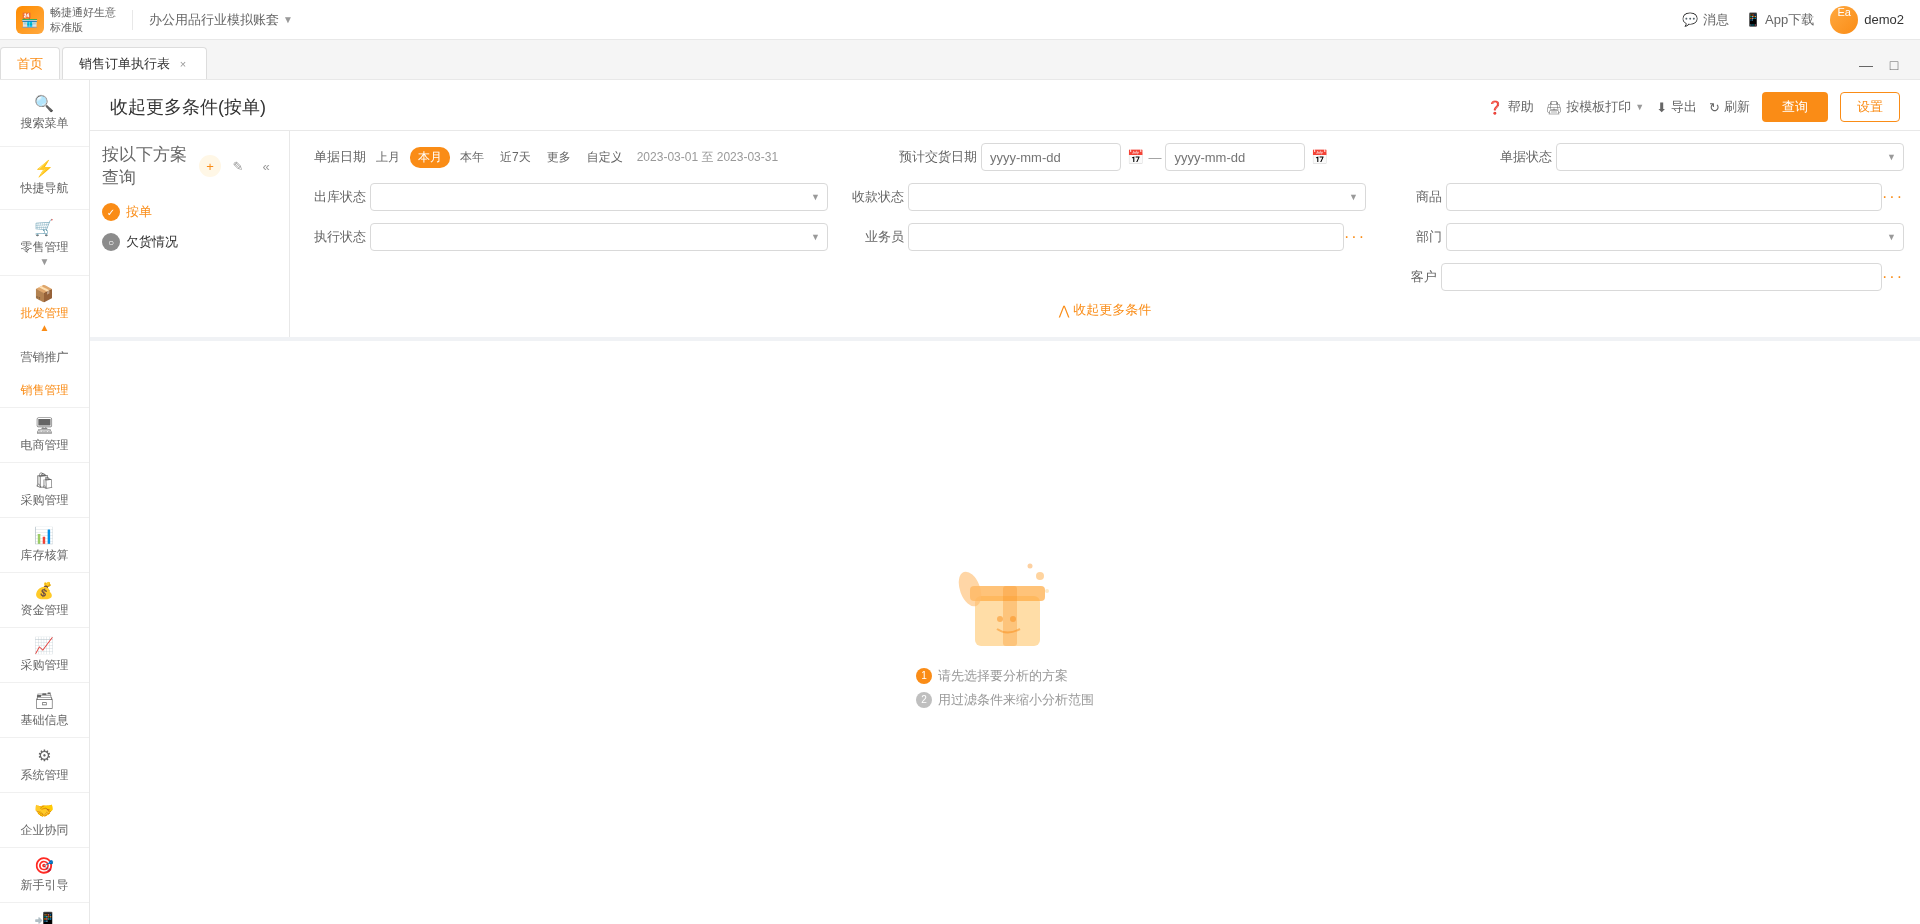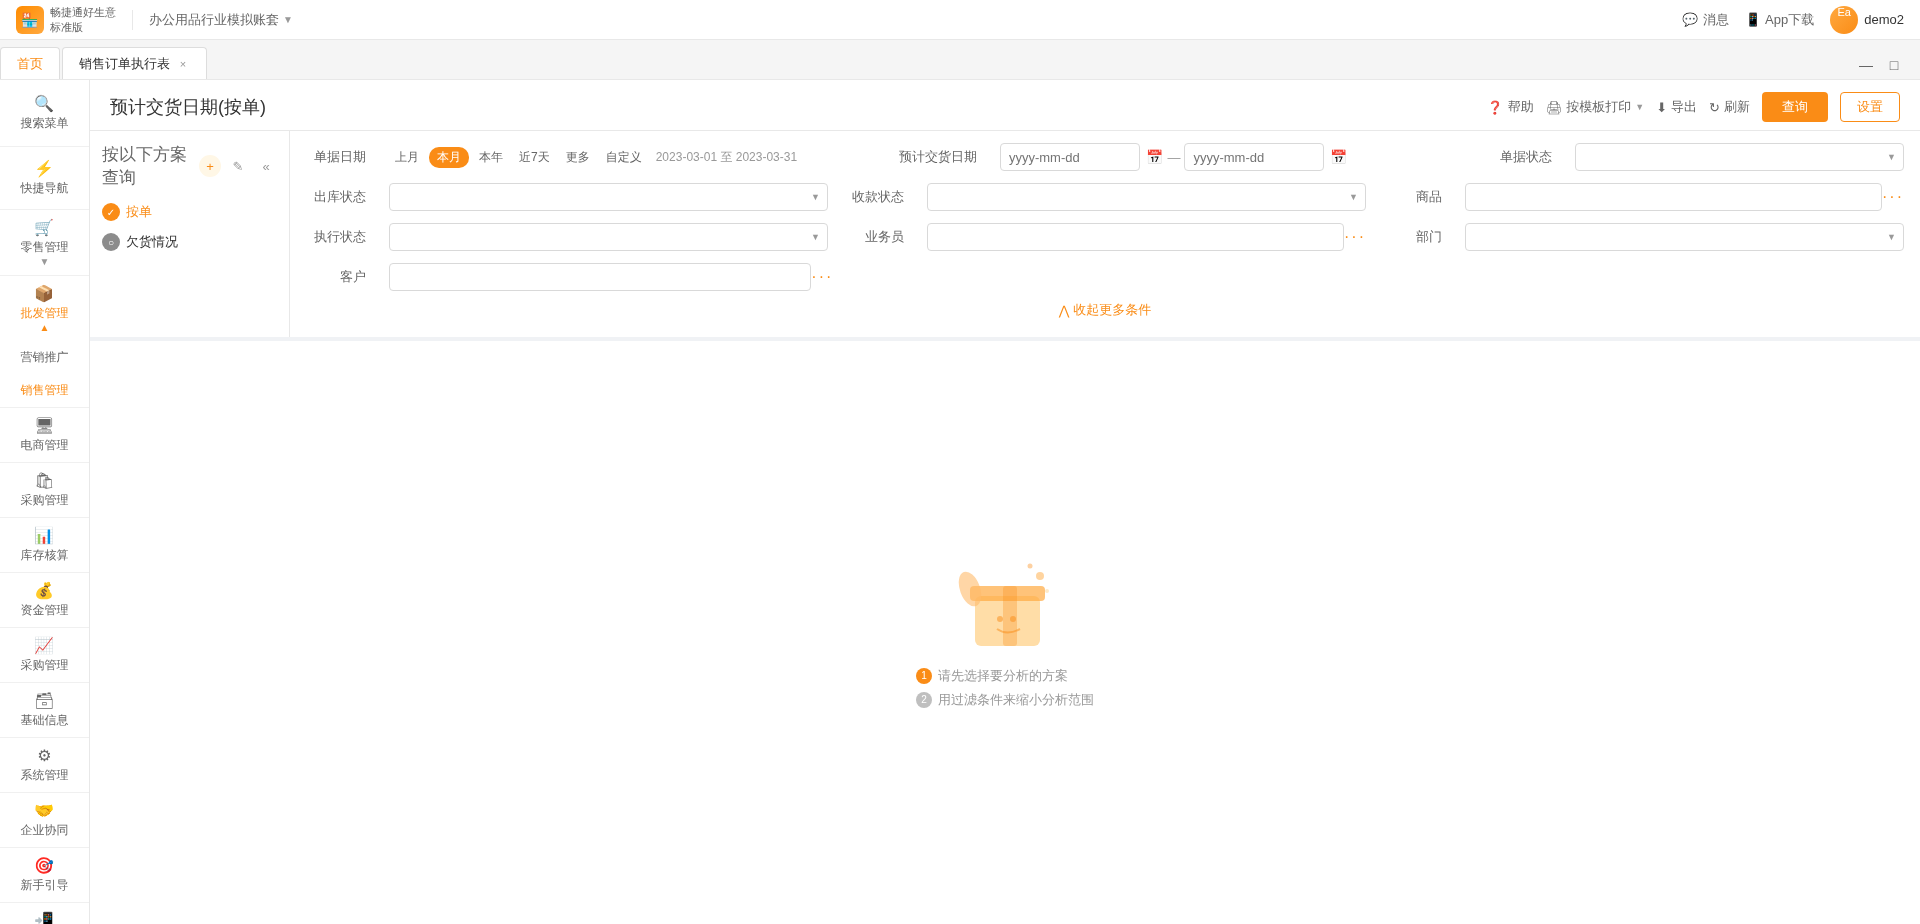--- a/index.html
+++ b/index.html
@@ -62,21 +62,21 @@
     .filter-sidebar-title { font-size: 17px; color: #666; }
     .filter-sidebar-icons { display: flex; gap: 6px; align-items: center; }
     .filter-sidebar-icon { width: 22px; height: 22px; display: flex; align-items: center; justify-content: center; cursor: pointer; border-radius: 50%; font-size: 13px; color: #999; }
     .filter-sidebar-icon.orange { color: #fa8c16; background: #fff7e6; }
     .filter-plan-item { display: flex; align-items: center; gap: 6px; padding: 6px 12px; cursor: pointer; font-size: 13px; }
     .filter-plan-item.active { color: #fa8c16; }
     .filter-plan-icon { width: 18px; height: 18px; border-radius: 50%; background: #fa8c16; display: flex; align-items: center; justify-content: center; color: white; font-size: 10px; }
     .filter-plan-icon.gray { background: #8c8c8c; }
     .filter-main { flex: 1; padding: 12px 16px; }
     .filter-row { display: flex; align-items: center; gap: 16px; margin-bottom: 12px; }
-    .filter-field { display: flex; align-items: center; gap: 23px; flex: 1; }
+    .filter-field { display: flex; align-items: center; gap: 4px; flex: 1; }
     .filter-label { color: #666; font-size: 13px; white-space: nowrap; min-width: 60px; text-align: right; }
     .filter-input { width: 100%; border: 1px solid #d9d9d9; border-radius: 4px; padding: 4px 8px; font-size: 13px; color: #333; outline: none; height: 28px; }
     .filter-select { width: 100%; border: 1px solid #d9d9d9; border-radius: 4px; padding: 4px 28px 4px 8px; font-size: 13px; color: #333; appearance: none; background: white; outline: none; height: 28px; cursor: pointer; }
     .select-wrap { position: relative; flex: 1; }
     .select-wrap::after { content: '▼'; position: absolute; right: 8px; top: 50%; transform: translateY(-50%); font-size: 9px; color: #999; pointer-events: none; }
     .date-range { display: flex; align-items: center; gap: 4px; flex: 1; }
     .date-input { border: 1px solid #d9d9d9; border-radius: 4px; padding: 4px 8px; font-size: 13px; color: #999; height: 28px; width: 140px; outline: none; }
     .date-separator { color: #999; }
     .calendar-icon { color: #fa8c16; font-size: 14px; cursor: pointer; margin-left: 2px; }
     .dots-btn { color: #fa8c16; font-size: 16px; cursor: pointer; letter-spacing: 2px; }
@@ -239,21 +239,21 @@
         <span class="sidebar-icon">📲</span>
 
       </div>
     </div>
 
   </div>
 
   <div class="content-area">
 
     <div class="page-header">
-      <h1 class="page-title">预计交货日期(按单)</h1>
+      <h1 class="page-title">收起更多条件(按单)</h1>
       <div class="page-actions">
         <div class="page-action-btn">
           <span>❓</span>
           <span>帮助</span>
         </div>
         <div class="page-action-btn">
           <span>🖨</span>
           <span>按模板打印</span>
           <span style="font-size:9px;color:#999;">▼</span>
         </div>
@@ -377,21 +377,21 @@
             <div class="filter-field">
               <span class="filter-label">部门</span>
               <div class="select-wrap">
                 <select class="filter-select">
                   <option value=""></option>
                 </select>
               </div>
             </div>
           </div>
 
-          <div class="filter-row" style="margin-bottom:0;">
+          <div class="filter-row" style="margin-bottom:0;justify-content:flex-end;">
             <div class="filter-field" style="max-width:33%;">
               <span class="filter-label">客户</span>
               <div style="flex:1;position:relative;display:flex;align-items:center;">
                 <input class="filter-input" style="flex: 1 1 0%;">
                 <span class="dots-btn">···</span>
               </div>
             </div>
           </div>
 
           <div class="collapse-btn">

